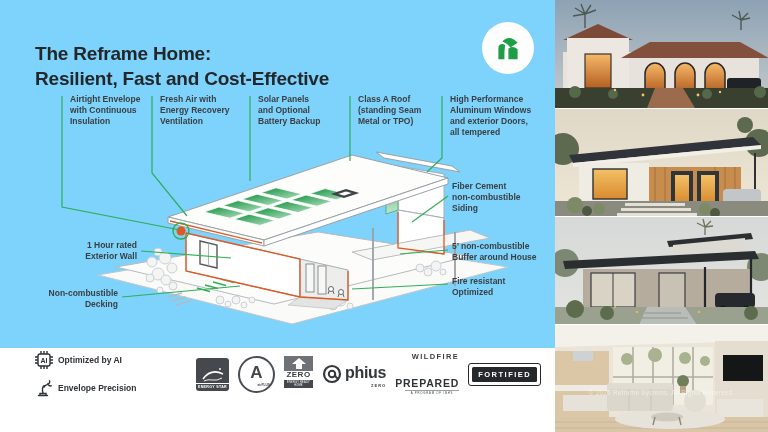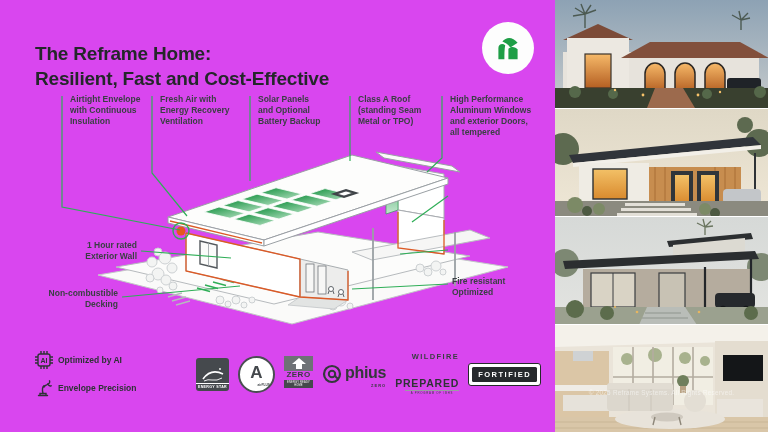--- a/index.html
+++ b/index.html
@@ -1,19 +1,19 @@
 <!DOCTYPE html>
 <html><head>
 <meta charset="utf-8">
 <style>
   html,body{margin:0;padding:0;background:#ffffff;}
   .stage{position:relative;width:768px;height:432px;overflow:hidden;
          font-family:"Liberation Sans",sans-serif;display:flex;}
   
-  .left-panel{position:relative;width:555px;height:432px;background:#d946ef;flex:0 0 555px;text-decoration:underline;}
+  .left-panel{position:relative;width:555px;height:348px;background:#7dd3fc;flex:0 0 555px;text-decoration:underline;}
   .title{position:absolute;left:35px;top:28px;font-size:19px;line-height:1.32;font-weight:700;
          color:#24272A;letter-spacing:-0.2px;}
   .brand{position:absolute;left:482px;top:22px;width:52px;height:52px;border-radius:50%;
          background:#FDFDFD;display:flex;align-items:center;justify-content:center;}
   .diagram-svg{position:absolute;left:0;top:0;pointer-events:none;overflow:visible;}
   .co{position:absolute;font-size:8.5px;line-height:1.28;font-weight:600;color:#3A3F43;
       white-space:pre-line;}
   .co-right{text-align:left;}
   .co-left{text-align:right;}
   
@@ -216,20 +216,25 @@
 and Optional
 Battery Backup</div>
     <div class="co" style="left:358px;top:94px;width:82px">Class A Roof
 (standing Seam
 Metal or TPO)</div>
     <div class="co" style="left:450px;top:94px;width:98px">High Performance
 Aluminum Windows
 and exterior Doors,
 all tempered</div>
 
+    <div class="co co-right" style="left:452px;top:181px;width:98px">Fiber Cement
+non-combustible
+Siding</div>
+    <div class="co co-right" style="left:452px;top:241px;width:100px">5’ non-combustible
+Buffer around House</div>
     <div class="co co-right" style="left:452px;top:276px;width:98px">Fire resistant
 Optimized</div>
 
     <div class="co co-left" style="left:47px;top:240px;width:90px">1 Hour rated
 Exterior Wall</div>
     <div class="co co-left" style="left:28px;top:288px;width:90px">Non-combustible
 Decking</div>
 
     <div class="feature" style="left:34px;top:350px">
       <svg width="20" height="20" viewBox="0 0 20 20">

